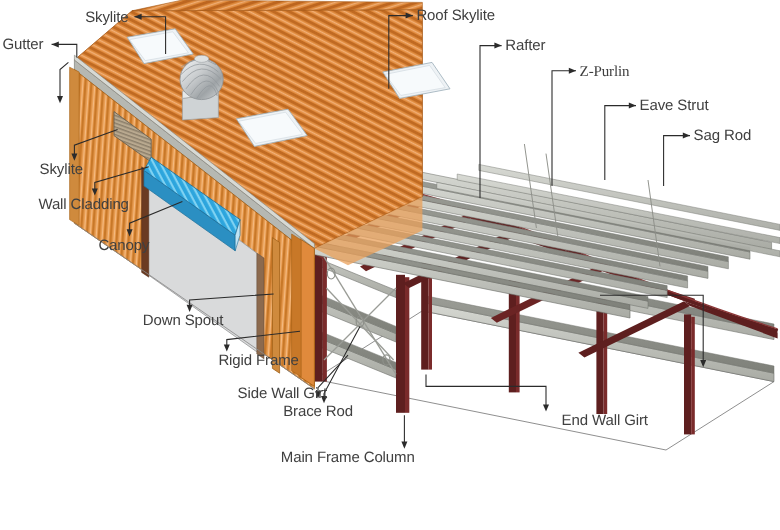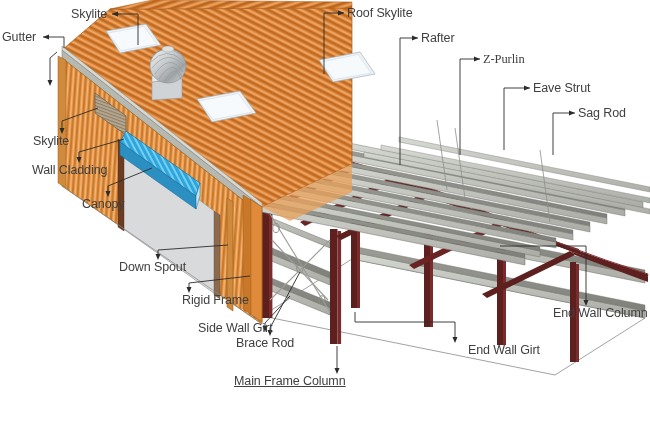--- a/index.html
+++ b/index.html
@@ -326,22 +326,21 @@
 
   <div class="callout-label" style="left:71px;  top:8px;">Skylite</div>
   <div class="callout-label" style="left:2px;   top:31px;text-align:center;">Gutter</div>
   <div class="callout-label" style="left:33px;  top:135px;">Skylite</div>
   <div class="callout-label" style="left:32px;  top:164px;">Wall Cladding</div>
   <div class="callout-label" style="left:82px;  top:198px;">Canopy</div>
   <div class="callout-label" style="left:119px; top:261px;">Down Spout</div>
   <div class="callout-label" style="left:150px; top:294px;margin-left:32px;">Rigid Frame</div>
   <div class="callout-label" style="left:198px; top:322px;">Side Wall Girt</div>
   <div class="callout-label" style="left:236px; top:337px;">Brace Rod</div>
-  <div class="callout-label" style="left:234px; top:375px;text-decoration:underline;">Main Frame Column</div>
+  <div class="callout-label" style="left:234px; top:375px;">Main Frame Column</div>
   <div class="callout-label" style="left:425px; top:344px;margin-left:43px;">End Wall Girt</div>
-  <div class="callout-label" style="left:553px; top:307px;">End Wall Column</div>
   <div class="callout-label" style="left:347px; top:7px;">Roof Skylite</div>
   <div class="callout-label" style="left:421px; top:32px;">Rafter</div>
   <div class="callout-label" style="left:483px; top:53px;font-family:Liberation Serif, serif;">Z-Purlin</div>
   <div class="callout-label" style="left:533px; top:82px;">Eave Strut</div>
   <div class="callout-label" style="left:578px; top:107px;">Sag Rod</div>
 
 </div>
 
 </body></html>

